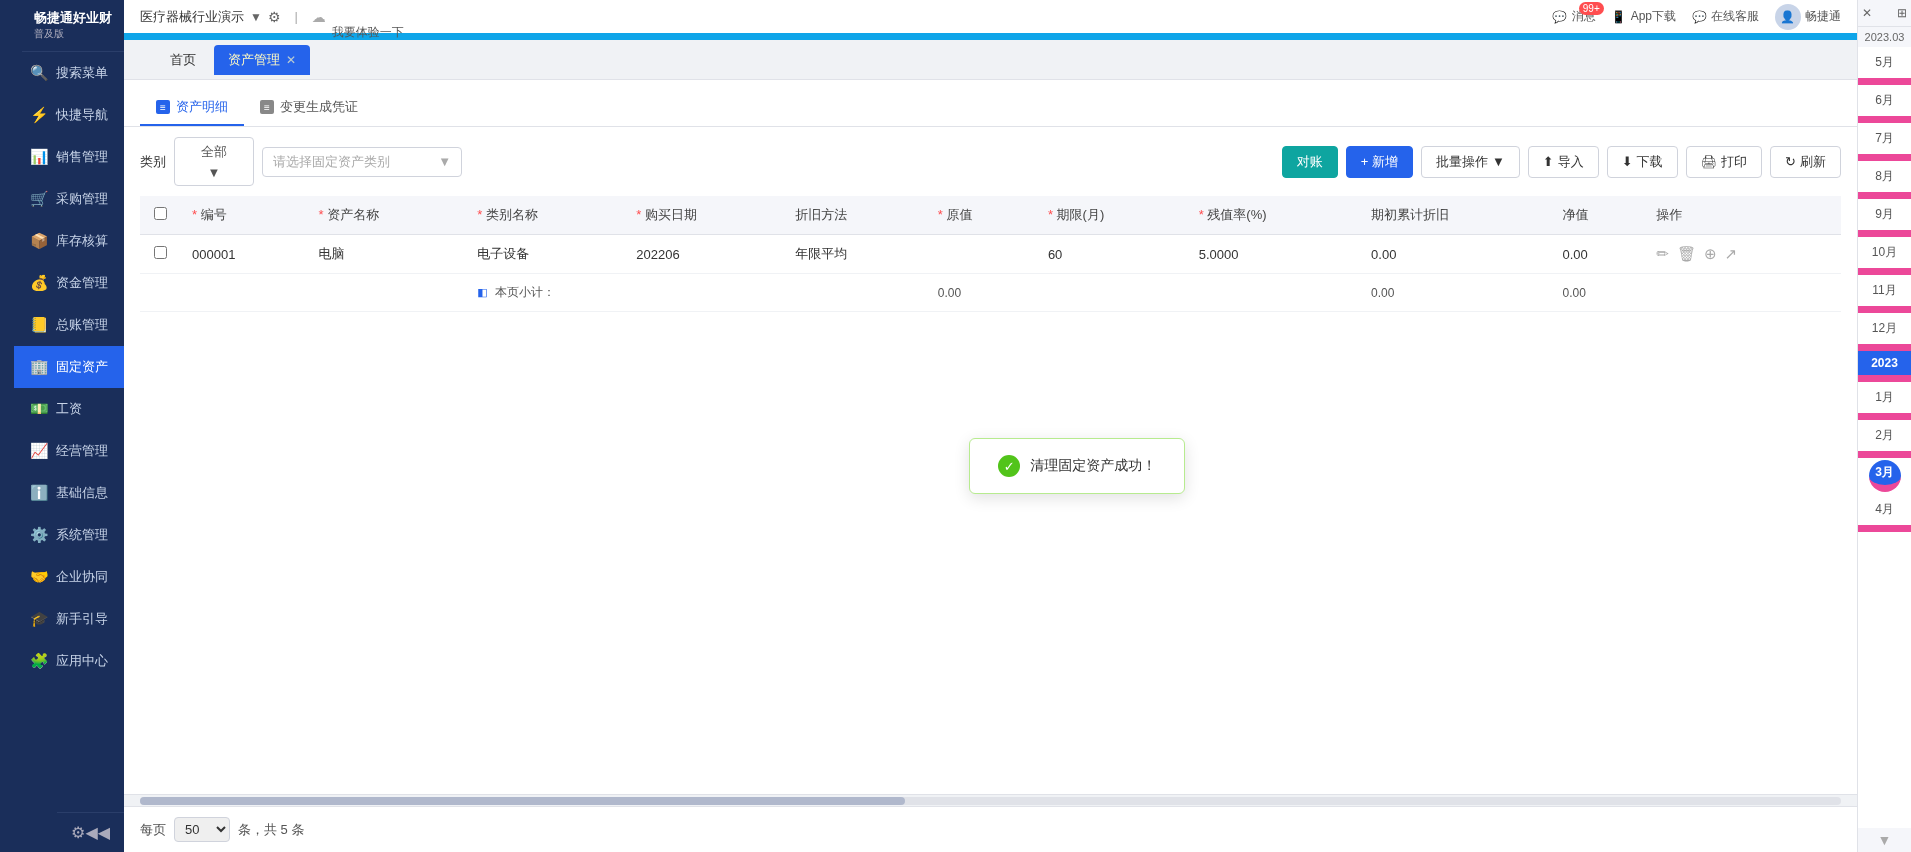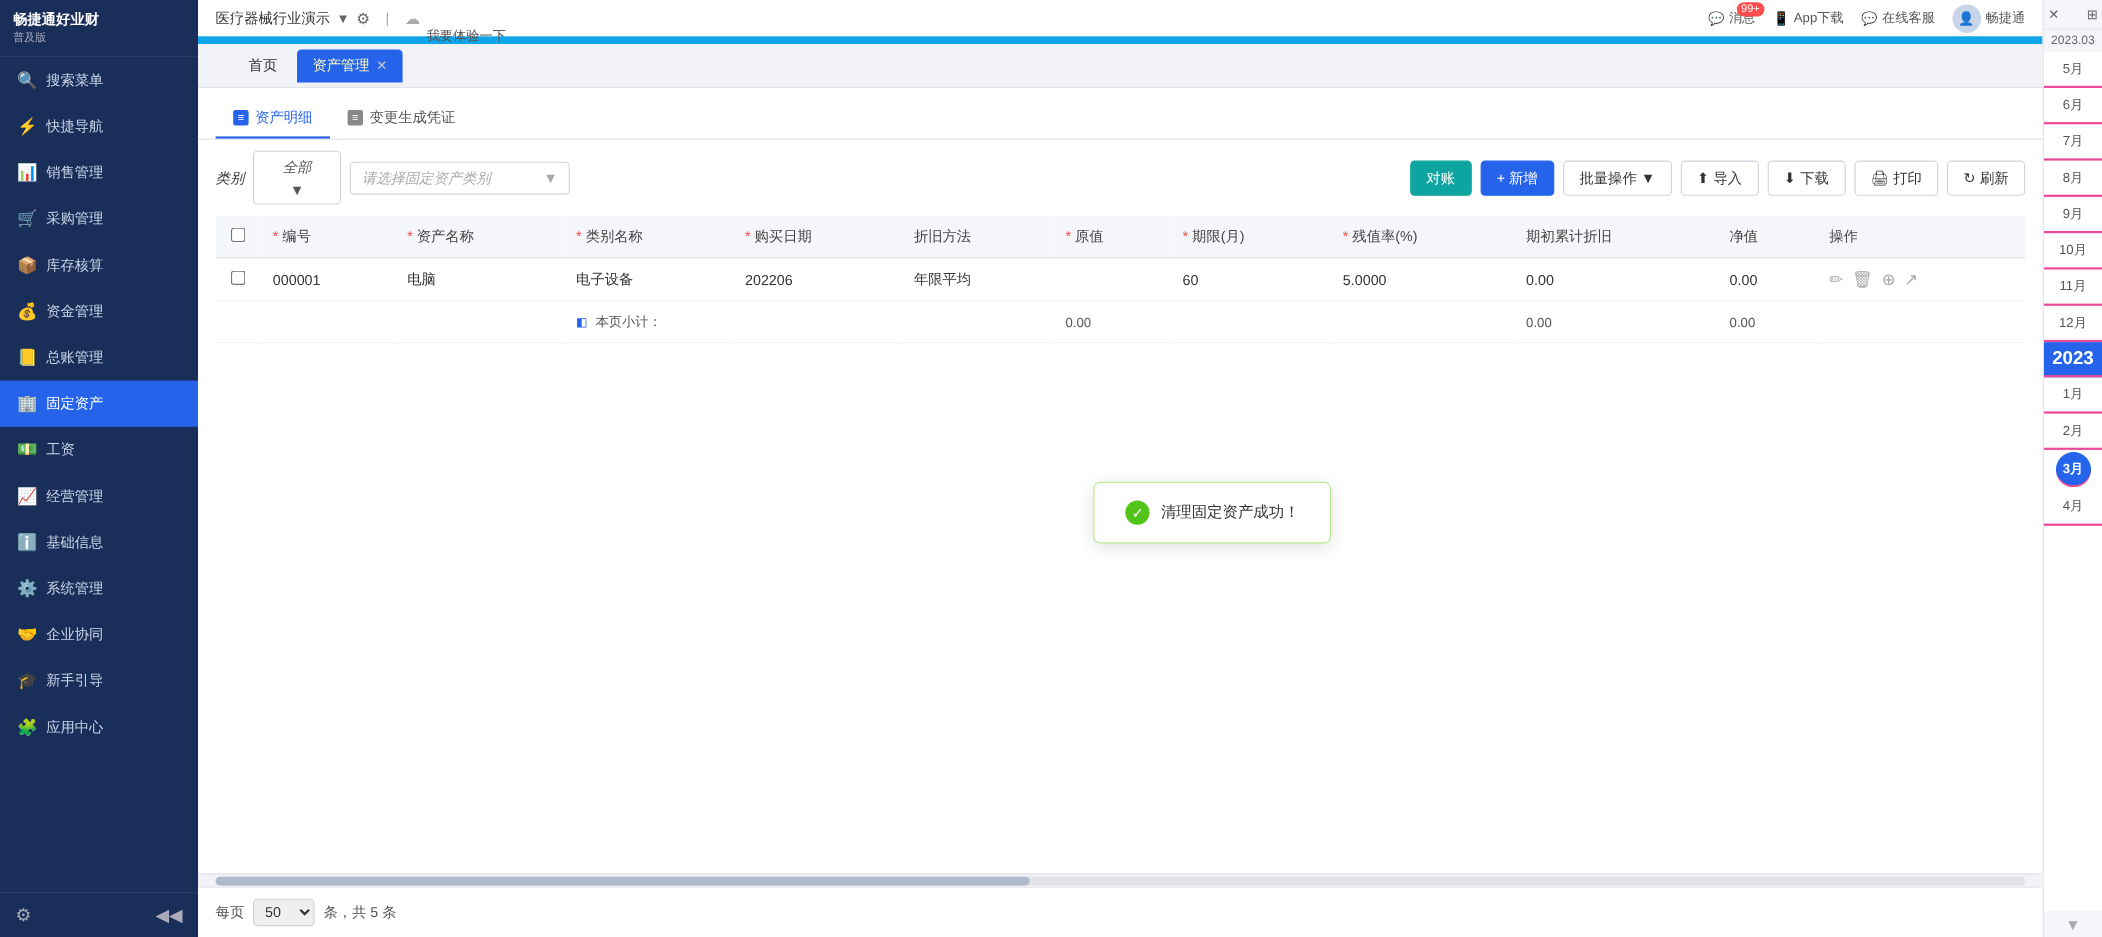--- a/index.html
+++ b/index.html
@@ -1,26 +1,27 @@
 <!DOCTYPE html>
 <html><head>
   <meta charset="utf-8">
   <style>
     * { box-sizing: border-box; margin: 0; padding: 0; }
     body { font-family: "Microsoft YaHei", Arial, sans-serif; font-size: 13px; background: #f0f2f5; display: flex; height: 852px; overflow: hidden; }
 
     
     .sidebar {
-      width: 180px;
+      width: 124px;
       background: #1a2e5a;
       display: flex;
       flex-direction: column;
       flex-shrink: 0;
       height: 100%;
       position: relative;
+      align-items: flex-end;
     }
     .sidebar-logo {
       padding: 10px 12px;
       background: #1a2e5a;
       display: flex;
       align-items: center;
       gap: 6px;
       border-bottom: 1px solid #2a3e6a;
       min-height: 50px;
     }
@@ -241,21 +242,20 @@
       background: #0ea5a0;
       color: #fff;
       border-color: #0ea5a0;
     }
     .filter-row {
       display: flex;
       align-items: center;
       padding: 0 16px 10px;
       gap: 8px;
       flex-shrink: 0;
-      font-style: italic;
     }
     .filter-label { font-size: 13px; color: #333; }
     .filter-select {
       display: flex;
       align-items: center;
       border: 1px solid #d0d3dc;
       border-radius: 4px;
       padding: 5px 10px;
       font-size: 13px;
       color: #555;
@@ -406,39 +406,39 @@
       font-size: 11px;
       color: #666;
     }
     .cal-month-item {
       width: 100%;
       text-align: center;
       padding: 7px 0;
       font-size: 12px;
       color: #555;
       cursor: pointer;
-      border-bottom: 2px solid #ec4899;
+      border-bottom: 7px solid #ec4899;
     }
     .cal-month-item.active {
       background: #2563eb;
       color: #fff;
       border-radius: 50%;
       margin: 2px auto;
       width: 32px;
       height: 32px;
       display: flex;
       align-items: center;
       justify-content: center;
       font-weight: bold;
     }
     .cal-month-item.year-label {
       background: #2563eb;
       color: #fff;
       font-weight: bold;
-      font-size: 17px;
+      font-size: 12px;
       padding: 5px 0;
     }
     .cal-scroll-btn {
       width: 100%;
       text-align: center;
       font-size: 14px;
       color: #aaa;
       cursor: pointer;
       padding: 4px 0;
       background: #f5f6fa;

